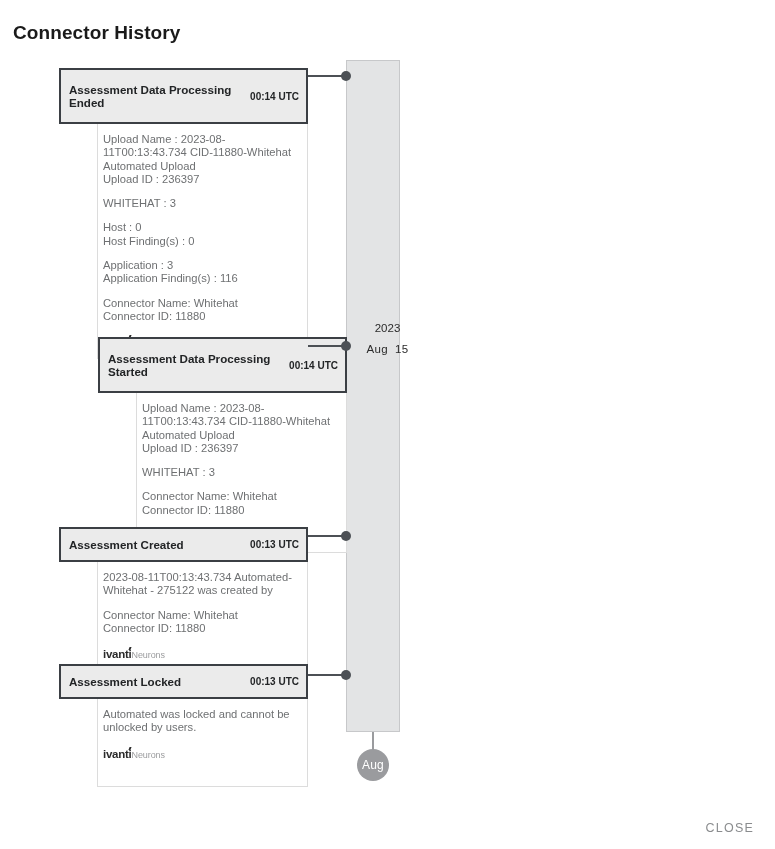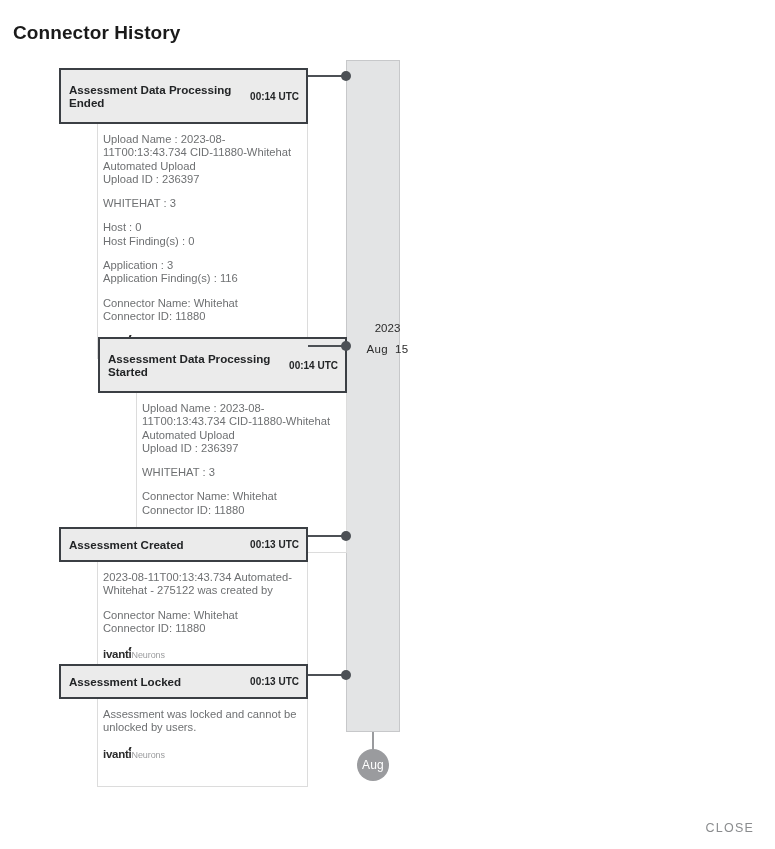--- a/index.html
+++ b/index.html
@@ -237,21 +237,21 @@
     <div class="ivanti-logo"><span class="brand">ivanti</span><span class="sub">Neurons</span></div>
   </div>
 </div>
 
 <div class="event-card" id="card-3" style="top:664px;">
   <div class="card-header">
     <span class="card-title">Assessment Locked</span>
     <span class="card-time">00:13 UTC</span>
   </div>
   <div class="card-body" style="height:88px;">
-    <p class="body-para">Assessment was locked and cannot be unlocked by users.</p>
+    <p class="body-para">Automated was locked and cannot be unlocked by users.</p>
     <div class="ivanti-logo"><span class="brand">ivanti</span><span class="sub">Neurons</span></div>
   </div>
 </div>
 
 <div class="connector-line" style="left:308px; top:75px; width:41px;"></div>
 <div class="connector-dot" style="left:341px; top:71px;"></div>
 
 <div class="connector-line" style="left:308px; top:345px; width:41px;"></div>
 <div class="connector-dot" style="left:341px; top:341px;"></div>
 

